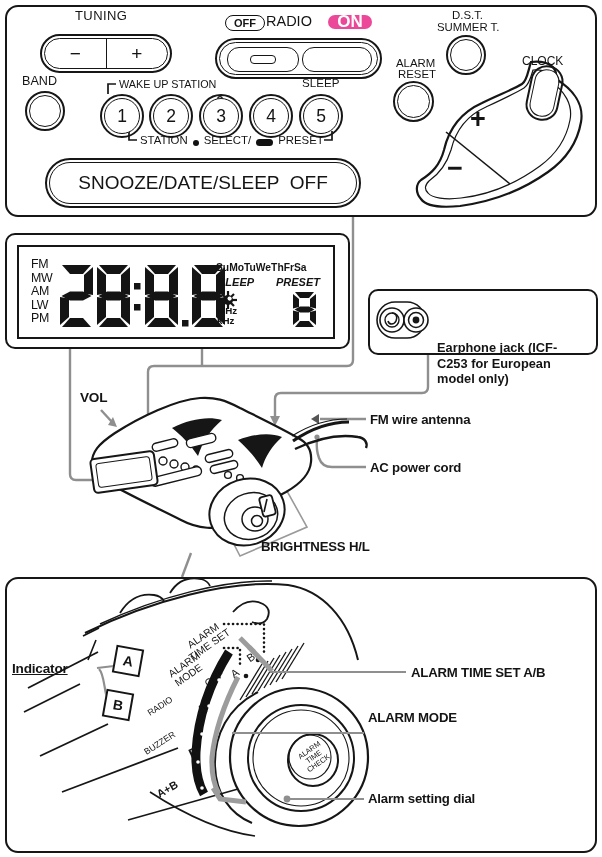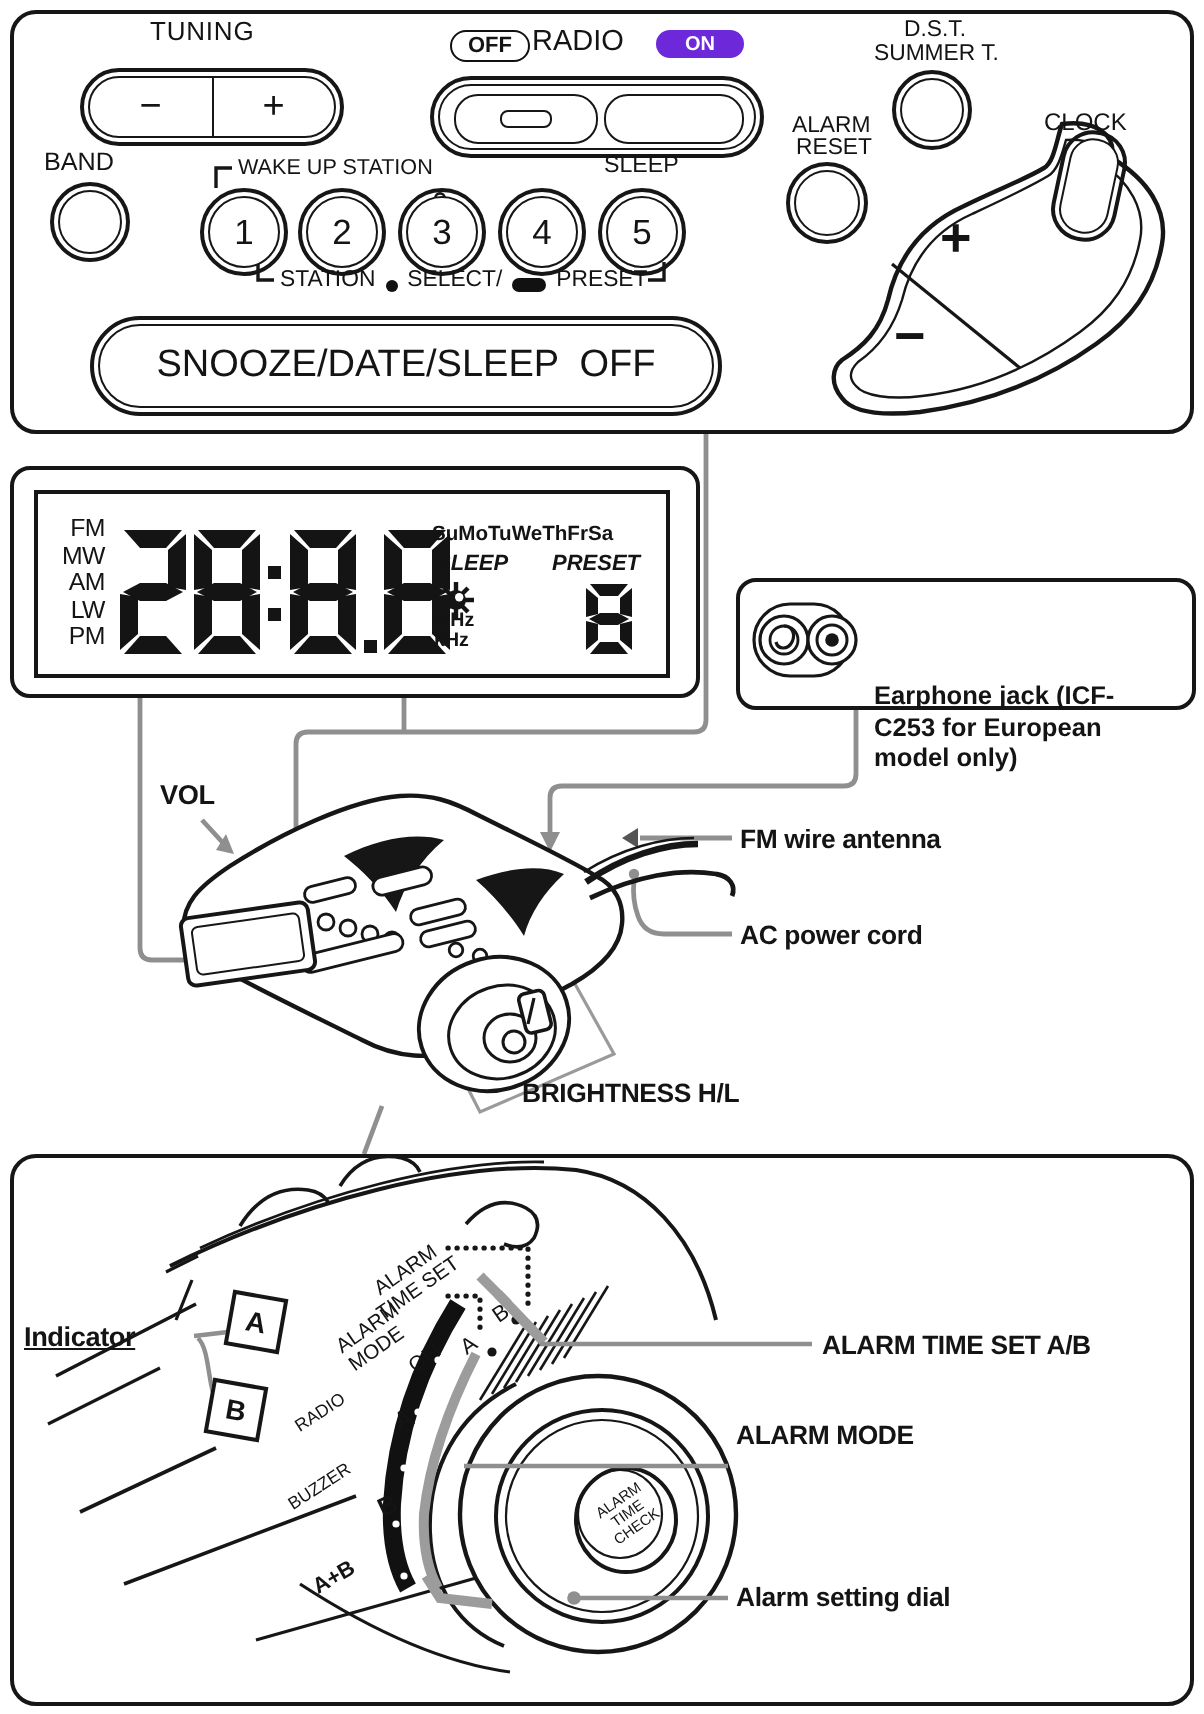--- a/index.html
+++ b/index.html
@@ -7,28 +7,28 @@
          font-family:"Liberation Sans",sans-serif;color:#141414;}
   .abs{position:absolute;}
   svg.layer{position:absolute;left:0;top:0;z-index:1;pointer-events:none;}
   .box{position:absolute;border:2.4px solid #161616;border-radius:13px;background:transparent;z-index:2;}
   .lbl{position:absolute;font-weight:bold;font-size:13.2px;letter-spacing:-0.2px;white-space:nowrap;z-index:4;}
   .plain{position:absolute;font-size:12.5px;white-space:nowrap;z-index:4;}
   .dbl{position:absolute;border:1.6px solid #161616;outline:2.1px solid #161616;outline-offset:2.4px;background:#fff;z-index:3;}
   .circ{border-radius:50%;display:flex;align-items:center;justify-content:center;}
   .pill{border-radius:999px;}
   .numbtn{width:34px;height:34px;font-size:17.5px;}
-  .onpill{background:#6d28d9;color:#fff;border-radius:999px;font-size:10px;font-weight:bold;
+  .onpill{background:#ec4899;color:#fff;border-radius:999px;font-size:17px;font-weight:bold;
           display:flex;align-items:center;justify-content:center;z-index:4;}
   .offpill{border:1.7px solid #111;border-radius:999px;font-size:11px;font-weight:bold;
            display:flex;align-items:center;justify-content:center;z-index:4;background:#fff;}
   .rot{position:absolute;z-index:4;white-space:nowrap;}
   .sq{position:absolute;border:2px solid #161616;width:24px;height:24px;z-index:4;
       display:flex;align-items:center;justify-content:center;font-weight:600;font-size:14px;background:#fff;}
-  .lcdtxt{position:absolute;z-index:4;font-weight:600;text-align:right;}
+  .lcdtxt{position:absolute;z-index:4;font-weight:600;}
 </style>
 </head>
 <body>
 
 <div id="stage">
 
   <svg class="layer" width="602" height="857" viewBox="0 0 602 857">
 
     <g stroke="#161616" stroke-width="1.7" fill="none">
       <path d="M108,94 L108,84 L116,84"></path>

